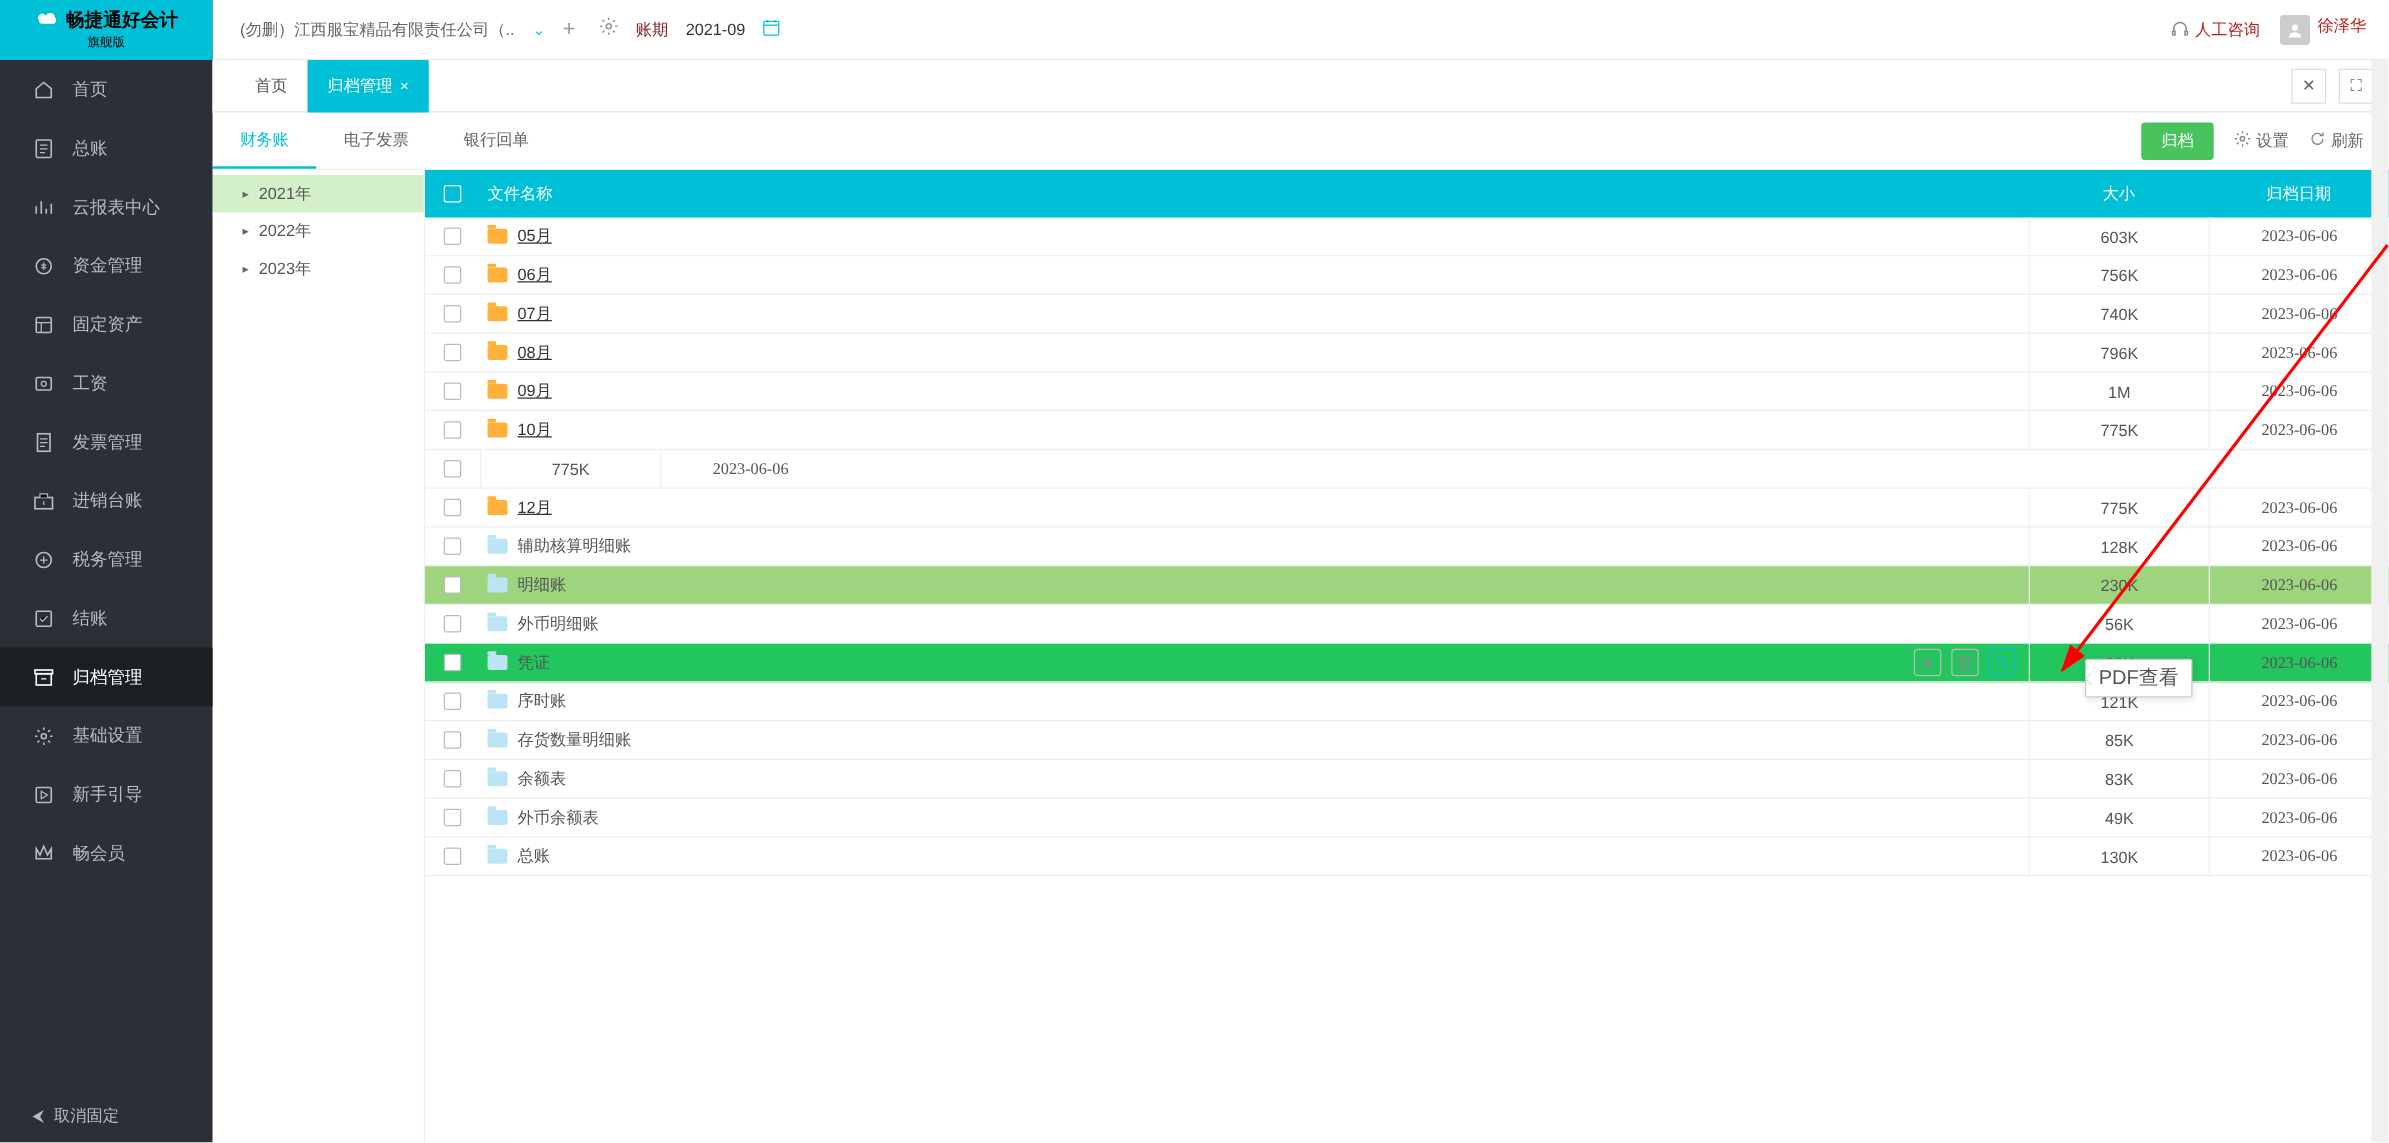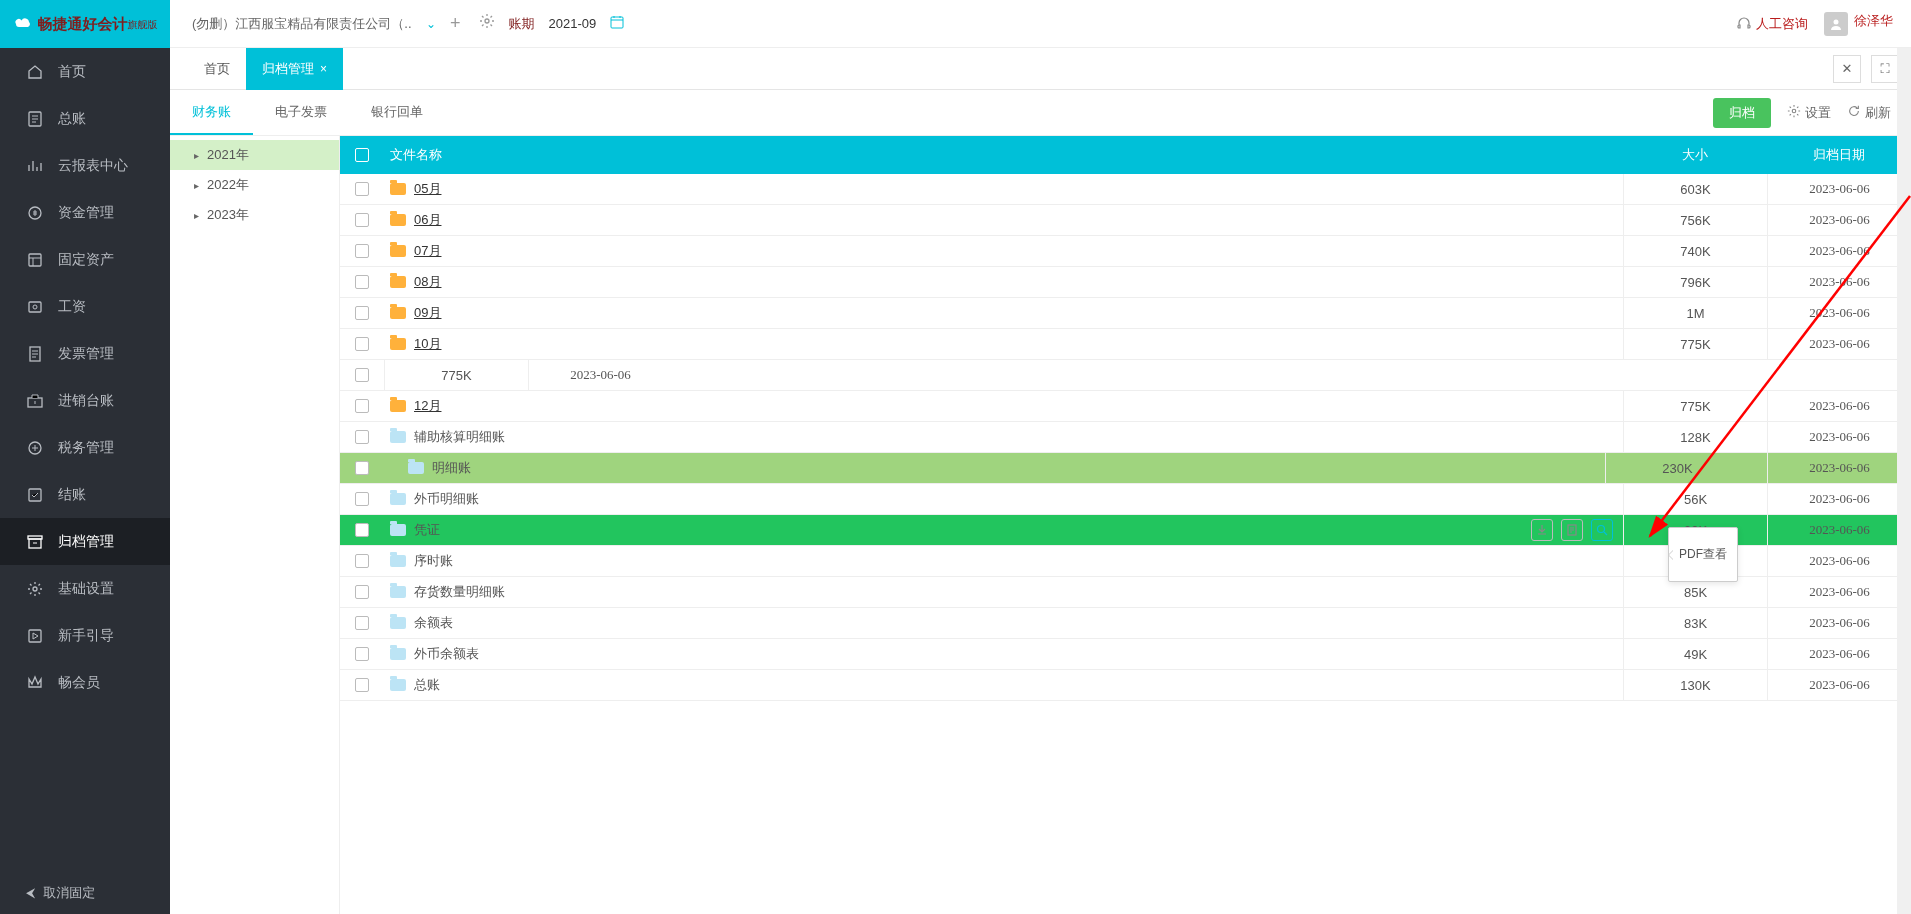--- a/index.html
+++ b/index.html
@@ -1,21 +1,21 @@
 <!DOCTYPE html>
 <html><head>
 <meta charset="utf-8">
 <style>
 * { margin: 0; padding: 0; box-sizing: border-box; }
 body { font-family: "Microsoft YaHei", Arial, sans-serif; font-size: 13px; color: #333; background: #fff; overflow: hidden; }
 .app { display: flex; height: 914px; width: 1911px; position: relative; }
 
 
 .sidebar { width: 170px; background: #2b2f36; color: #b8bcc2; display: flex; flex-direction: column; position: relative; }
-.logo-area { height: 48px; background: #00c0d8; display: flex; align-items: center; justify-content: center; color: #7f1d1d; flex-direction: row; }
+.logo-area { height: 48px; background: #00c0d8; display: flex; align-items: center; justify-content: center; color: #000000; flex-direction: column; }
 .logo-row { display: flex; align-items: center; gap: 5px; font-weight: bold; font-size: 15px; }
 .logo-sub { font-size: 10px; margin-top: 1px; }
 .nav { flex: 1; }
 .nav-item { height: 47px; display: flex; align-items: center; padding-left: 26px; cursor: pointer; gap: 14px; font-size: 14px; }
 .nav-item.active { background: #1c1f24; color: #fff; }
 .nav-icon { width: 18px; height: 18px; display: inline-flex; align-items: center; justify-content: center; }
 .cancel-pin { height: 42px; display: flex; align-items: center; padding-left: 26px; gap: 8px; cursor: pointer; }
 
 
 .main { flex: 1; display: flex; flex-direction: column; background: #f5f5f5; }
@@ -59,40 +59,40 @@
 
 .table-wrap { flex: 1; position: relative; }
 .thead { height: 38px; background: #00c0d8; color: #fff; display: flex; align-items: center; font-weight: normal; }
 .th-check { width: 44px; display: flex; justify-content: center; }
 .th-name { flex: 1; padding-left: 6px; }
 .th-size { width: 144px; text-align: center; }
 .th-date { width: 144px; text-align: center; }
 
 .tbody { }
 .row { height: 31px; display: flex; align-items: center; border-bottom: 1px solid #eee; }
-.row.hl-dark { background: #9fd47e; gap: 18px; }
+.row.hl-dark { background: #9fd47e; }
 .row.hl-light { background: #22c55e; }
 .cell-check { width: 44px; display: flex; justify-content: center; }
 .cell-name { flex: 1; display: flex; align-items: center; gap: 8px; padding-left: 6px; position: relative; }
 .cell-size { width: 144px; text-align: center; color: #555; border-left: 1px solid #eee; height: 100%; display: flex; align-items: center; justify-content: center; }
 .cell-date { width: 144px; text-align: center; color: #555; border-left: 1px solid #eee; height: 100%; display: flex; align-items: center; justify-content: center; font-family: Liberation Serif, serif; }
 .folder-icon { width: 16px; height: 12px; background: #ffb13b; border-radius: 2px; display: inline-block; position: relative; }
 .folder-icon.lite { background: #bce4f5; }
 .folder-icon::before { content: ''; position: absolute; top: -3px; left: 0; width: 7px; height: 3px; background: inherit; border-radius: 1px 1px 0 0; }
 .fname-link { color: #333; text-decoration: underline; cursor: pointer; }
 .fname-text { color: #555; }
 .row-actions { position: absolute; right: 10px; display: none; gap: 8px; }
 .row.hl-light .row-actions { display: flex; }
 .ra-icon { width: 22px; height: 22px; border: 1px solid #bbb; border-radius: 3px; display: flex; align-items: center; justify-content: center; color: #888; cursor: pointer; font-size: 12px; }
 .ra-icon.on { border-color: #00c0d8; color: #00c0d8; }
 .checkbox { width: 14px; height: 14px; border: 1px solid #bbb; border-radius: 2px; background: #fff; display: inline-block; cursor: pointer; }
 .thead .checkbox { border-color: #fff; background: transparent; }
 
 
-.tooltip { position: absolute; background: #fff; border: 1px solid #ccc; padding: 18px 10px; font-size: 12px; color: #555; border-radius: 2px; box-shadow: 0 2px 6px rgba(0,0,0,0.1); z-index: 10; }
+.tooltip { position: absolute; background: #fff; border: 1px solid #ccc; padding: 4px 10px; font-size: 16px; color: #555; border-radius: 2px; box-shadow: 0 2px 6px rgba(0,0,0,0.1); z-index: 10; }
 .tooltip::before { content: ''; position: absolute; left: -6px; top: 50%; margin-top: -5px; border: 5px solid transparent; border-right-color: #ccc; }
 .tooltip::after { content: ''; position: absolute; left: -5px; top: 50%; margin-top: -5px; border: 5px solid transparent; border-right-color: #fff; }
 
 
 .arrow-svg { position: absolute; pointer-events: none; z-index: 5; }
 
 
 .scrollbar-v { position: absolute; right: 0; top: 48px; bottom: 0; width: 14px; background: #f0f0f0; }
 </style>
 </head>

